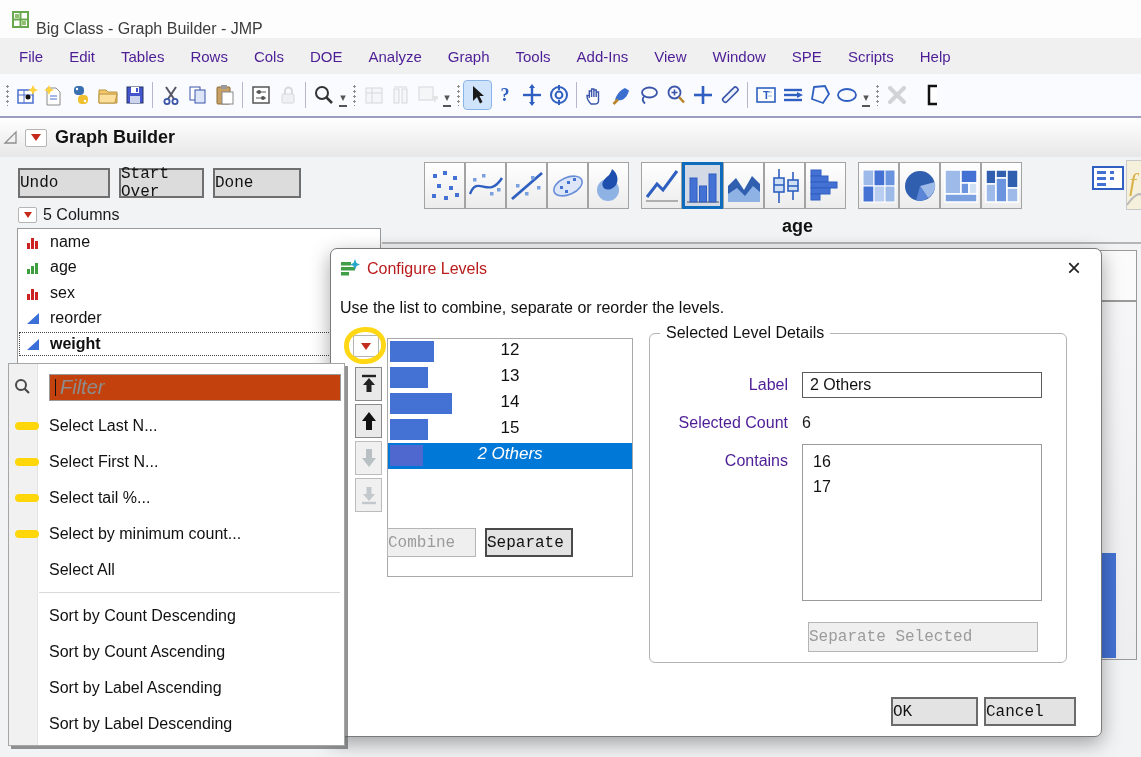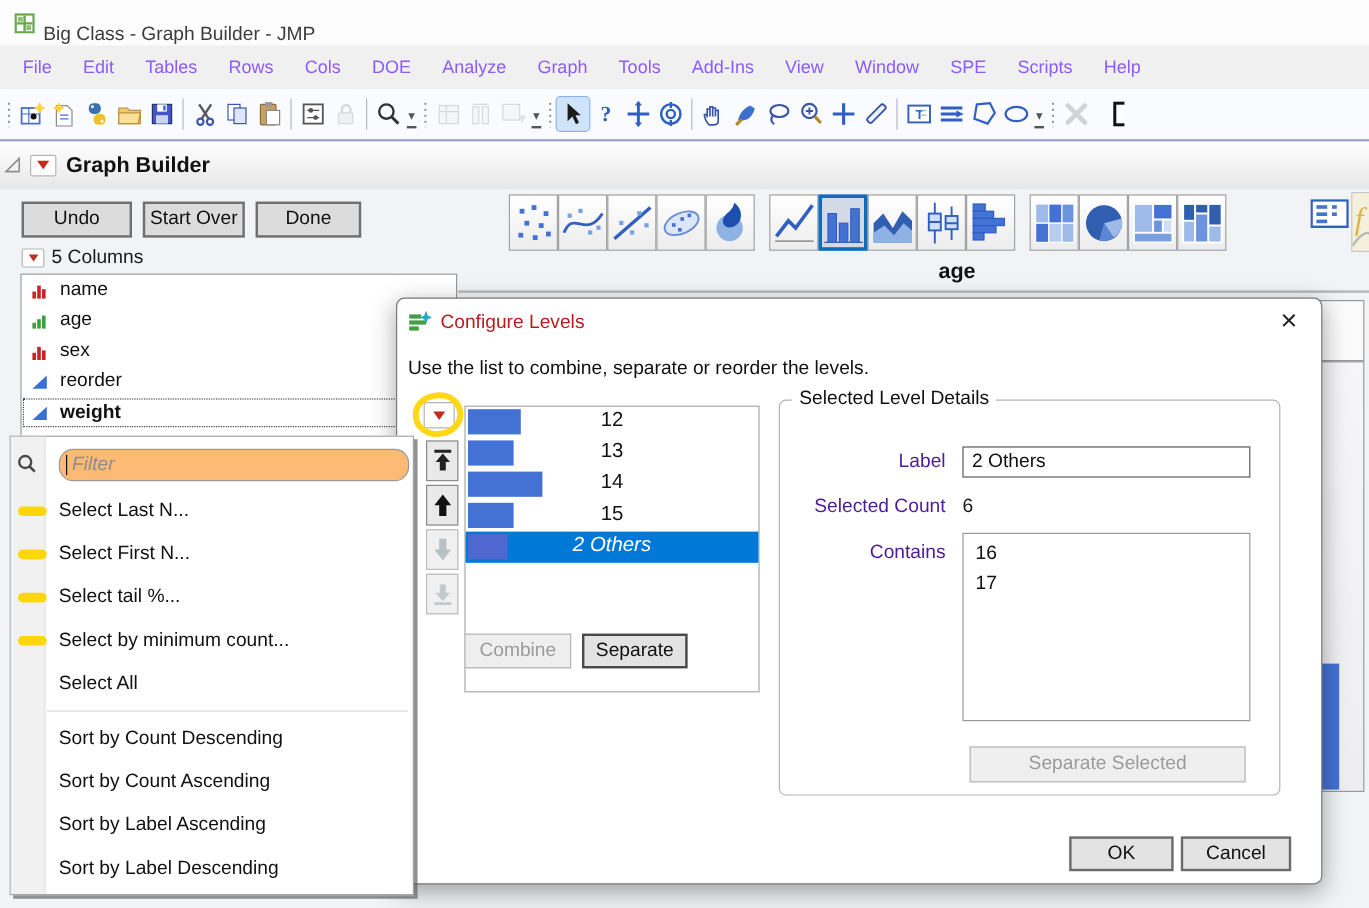--- a/index.html
+++ b/index.html
@@ -5,39 +5,39 @@
   html,body{margin:0;padding:0;}
   body{width:1141px;height:757px;position:relative;overflow:hidden;
        font-family:"Liberation Sans","DejaVu Sans",sans-serif;
        background:#eef0f2;color:#1a1a1a;-webkit-font-smoothing:antialiased;}
   .abs{position:absolute;}
   
   .titlebar{left:0;top:0;width:1141px;height:38px;background:#fdfdfd;display:flex;align-items:center;}
   .titlebar .ttl{margin-left:10px;font-size:16px;color:#3c3c3c;margin-top:20px;}
   
   .menubar{left:0;top:38px;width:1141px;height:36px;background:#f0f0f0;display:flex;align-items:center;padding-left:6px;box-sizing:border-box;}
-  .menubar span{padding:0 13px;font-size:15px;color:#8b5cf6;cursor:default;}
+  .menubar span{padding:0 13px;font-size:15px;color:#4c1d95;cursor:default;}
   
   .toolbar{left:0;top:74px;width:1141px;height:44px;background:#fafbfe;border-bottom:2px solid #9d9dc2;
            display:flex;align-items:center;box-sizing:border-box;padding-left:2px;}
   .grip{width:5px;height:22px;margin:0 3px;background-image:radial-gradient(#8f8f8f 1.1px,transparent 1.3px);background-size:5px 5px;background-position:center top;}
   .sepv{width:1px;height:26px;background:#b6b6cd;margin:0 4px;}
   .tbi{width:27px;height:28px;display:flex;align-items:center;justify-content:center;border-radius:3px;}
   .tbi--sel{background:#cfe4fa;outline:1px solid #8ab4e8;}
   .tbi--off{opacity:.35;filter:grayscale(.9);}
   .ovf{font-size:11px;color:#555;width:12px;text-align:center;line-height:10px;margin-top:8px;}
   .ovf b{display:block;border-bottom:2px solid #555;height:3px;width:8px;margin:0 auto;}
   
   .gbheader{left:0;top:118px;width:1141px;height:39px;background:linear-gradient(#ffffff,#e7e7e7);border-bottom:1px solid #c2c2c2;display:flex;align-items:center;}
   .gbheader .title{font-size:18px;font-weight:bold;color:#111;margin-left:8px;}
   .redtri-btn{width:20px;height:16px;background:#fff;border:1px solid #b5b5b5;border-radius:2px;display:flex;align-items:center;justify-content:center;}
   .redtri{width:0;height:0;border-left:5px solid transparent;border-right:5px solid transparent;border-top:7px solid var(--triangle-red,#c42b1c);}
   
   .content{left:0;top:157px;width:1141px;height:600px;background:#f2f3f5;}
-  .btn{background:#dcdcdc;border:2px solid #6f6f6f;font-size:16px;color:#111;display:flex;align-items:center;justify-content:center;box-sizing:border-box;}
+  .btn{background:#dcdcdc;border:2px solid #6f6f6f;font-size:16px;color:#111;display:flex;align-items:center;justify-content:flex-start;box-sizing:border-box;font-family:Liberation Mono, monospace;}
   .btn--off{background:#efefef;border:1px solid #b5b5b5;color:#9b9b9b;}
   
   .pal{width:41px;height:47px;border:1px solid #a3a3a3;background:linear-gradient(#ffffff,#ececec);display:flex;align-items:center;justify-content:center;box-sizing:border-box;}
   .pal--sel{border:3px solid #0f6cbd;background:#d3dae6;}
   .palgap{width:12px;}
   .palette{display:flex;align-items:flex-start;}
   
   .colpanel{left:17px;top:228px;width:364px;height:312px;background:#fff;border:1px solid #9a9a9a;box-sizing:border-box;z-index:2;}
   .colrow{height:25.5px;display:flex;align-items:center;padding-left:8px;font-size:16px;color:#111;position:relative;}
   .colrow .nm{margin-left:10px;}
@@ -67,21 +67,21 @@
   .grpbox{position:absolute;left:318px;top:84px;width:416px;height:328px;border:1px solid #b3b3b3;border-radius:6px;}
   .grpbox .legend{position:absolute;top:-10px;left:10px;background:#fff;padding:0 6px;font-size:16px;color:#111;}
   .cap{position:absolute;font-size:16px;color:#4c1d95;text-align:right;width:130px;}
   .txtinput{position:absolute;border:1px solid #5a5a5a;background:#fff;font-size:16px;color:#111;padding:2px 7px;box-sizing:border-box;font-family:inherit;}
   .containsbox{position:absolute;left:152px;top:110px;width:240px;height:157px;border:1px solid #9a9a9a;background:#fff;box-sizing:border-box;padding:4px 10px;font-size:16px;line-height:25px;color:#111;}
   .ring{position:absolute;left:13px;top:78px;width:42px;height:37px;border:5px solid rgba(255,212,0,.92);border-radius:48%;box-sizing:border-box;transform:rotate(-6deg);}
   
   .cmenu{left:8px;top:363px;width:337px;height:383px;background:#fff;border:1px solid #a6a6a6;box-shadow:3px 3px 0 rgba(90,90,90,.65);z-index:20;box-sizing:border-box;}
   .cmenu .gutter{position:absolute;left:0;top:0;bottom:0;width:28px;background:#f1f1f1;border-right:1px solid #e3e3e3;}
   .filterwrap{position:absolute;left:40px;top:10px;width:292px;height:27px;}
-  .filterwrap input{width:100%;height:100%;border:1px solid #9a9a9a;border-radius:12px;box-sizing:border-box;padding:0 8px 0 10px;font-size:16px;font-family:inherit;background:#fdba74;}
+  .filterwrap input{width:100%;height:100%;border:1px solid #9a9a9a;border-radius:0;box-sizing:border-box;padding:0 8px 0 10px;font-size:20px;font-family:inherit;background:#c2410c;}
   .filterwrap input::placeholder{font-style:italic;color:#8d8d8d;}
   .caretbar{position:absolute;left:6px;top:5px;width:1px;height:17px;background:#111;}
   .mitem{position:absolute;left:0;width:100%;height:36px;line-height:36px;padding-left:40px;font-size:16px;color:#111;box-sizing:border-box;cursor:default;}
   .mdash{position:absolute;left:6px;top:14px;width:24px;height:8px;border-radius:4px;background:var(--marker-yellow,#ffd60a);}
   .msep{position:absolute;left:30px;right:4px;height:1px;background:#d9d9d9;}
   svg{display:block;}
 </style>
 </head>
 <body>
 

